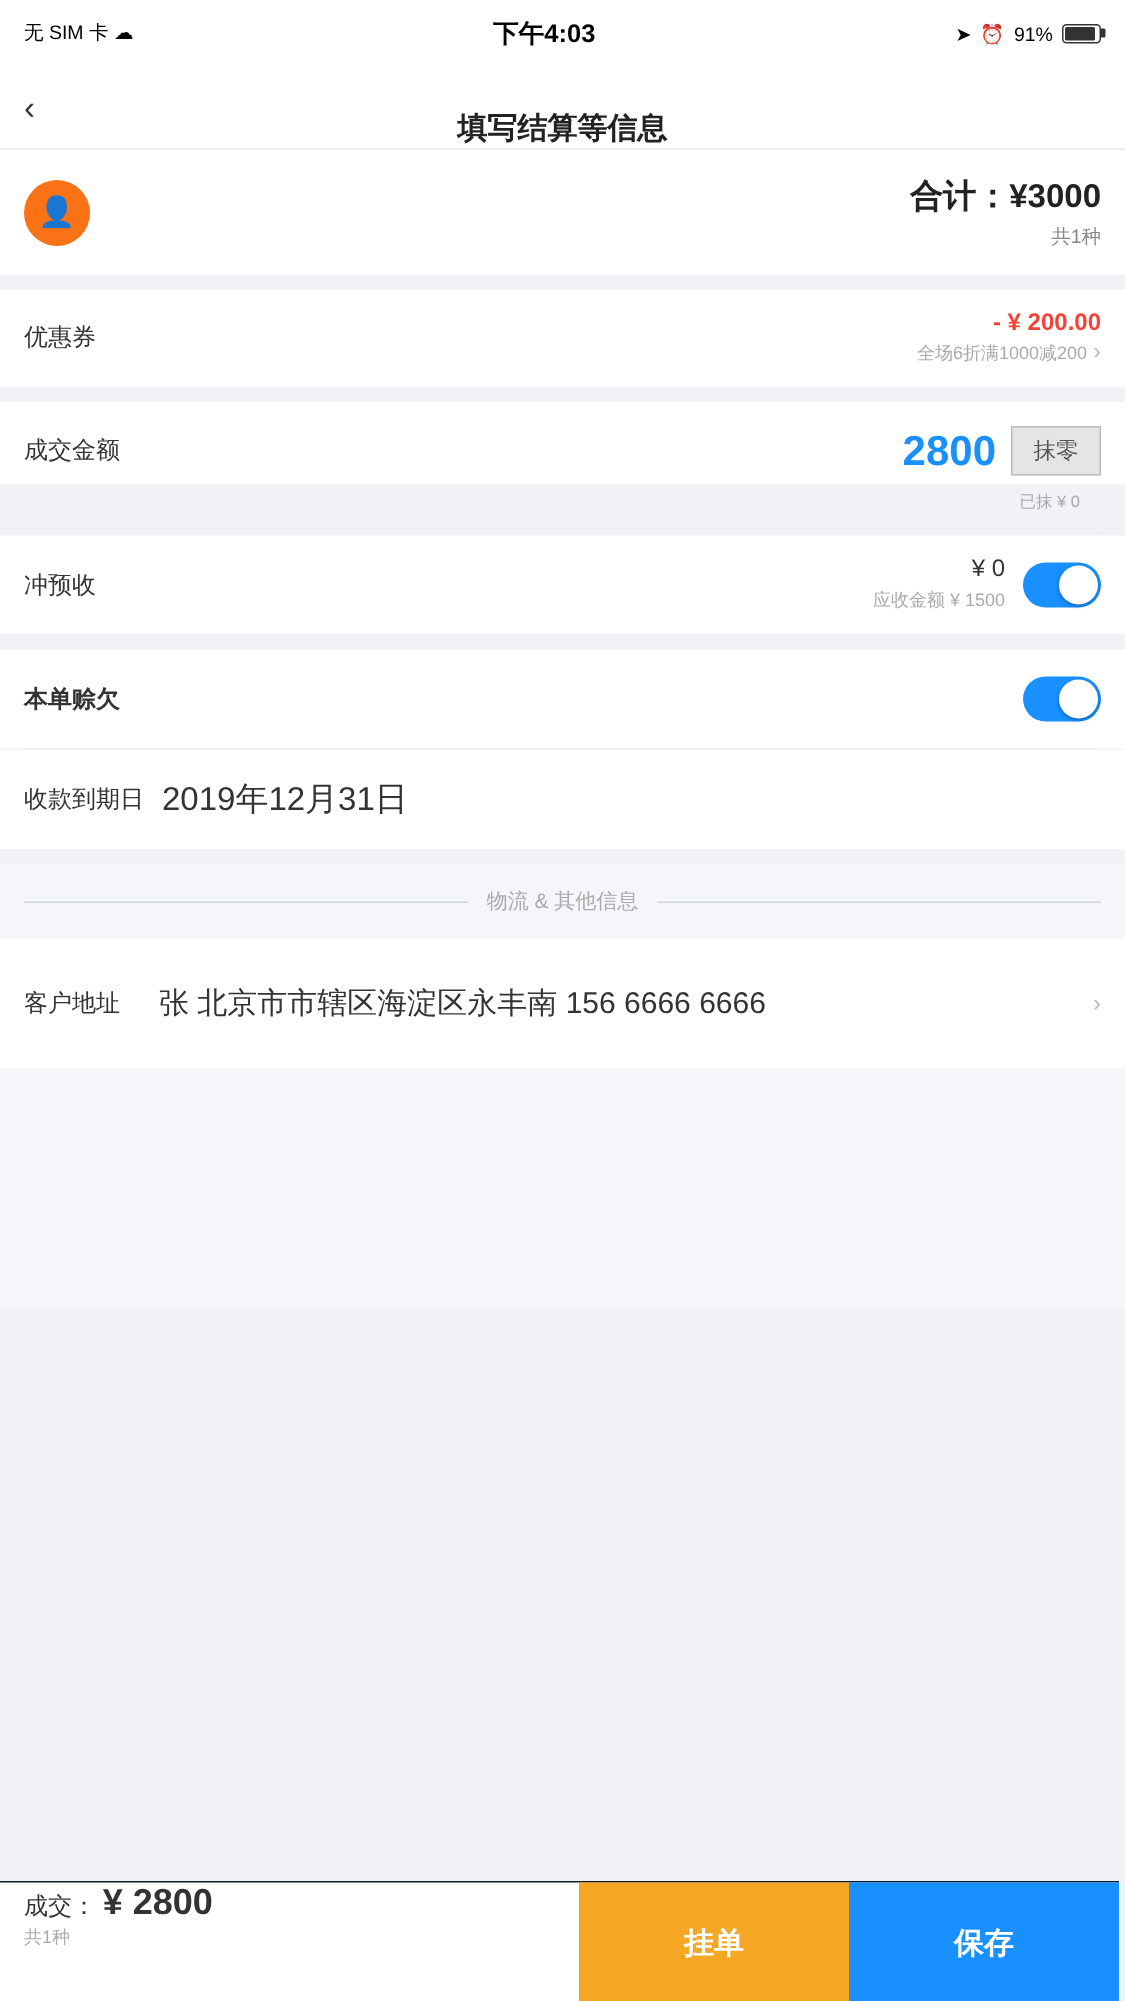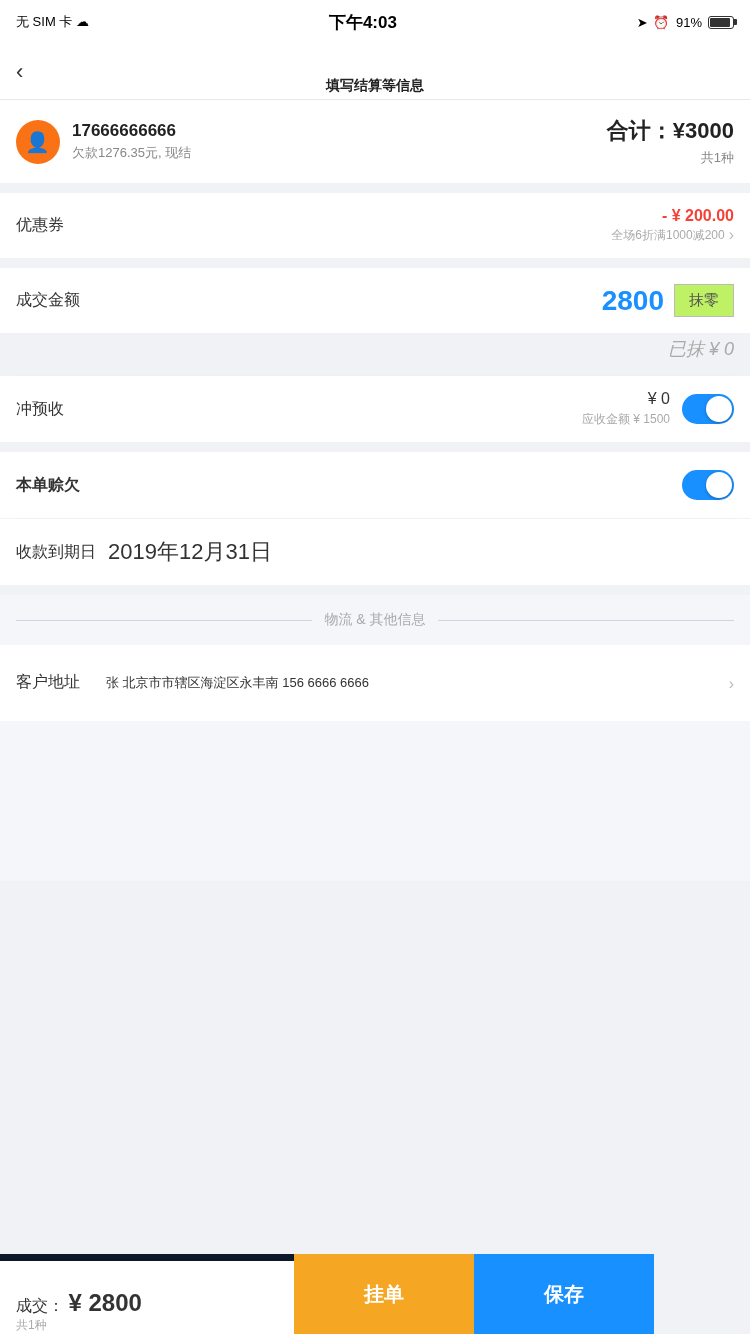--- a/index.html
+++ b/index.html
@@ -50,21 +50,21 @@
       justify-content: center;
       position: relative;
       border-bottom: 1px solid #e8e8e8;
     }
     .nav-back {
       position: absolute; left: 16px;
       font-size: 22px; color: #333;
       cursor: pointer;
       display: flex; align-items: center;
     }
-    .nav-title { font-size: 14px; font-weight: 600; color: #222; margin-top: 28px; }
+    .nav-title { font-size: 20px; font-weight: 600; color: #222; margin-top: 28px; }
 
     
     .content { padding-bottom: 80px; }
 
     
     .card {
       background: #fff;
       margin-bottom: 10px;
       padding: 16px;
     }
@@ -103,32 +103,32 @@
     .coupon-desc { font-size: 12px; color: #aaa; margin-top: 2px; text-align: right; }
     .coupon-right-wrap { text-align: right; }
     .chevron-icon { color: #bbb; font-size: 16px; }
 
     
     .section-sep { height: 10px; background: #f0f2f5; }
 
     
     .amount-row {
       display: flex; align-items: center; justify-content: space-between;
-      padding: 16px 16px 16px 16px;
+      padding: 16px 16px 6px 16px;
       background: #fff;
     }
     .row-label { font-size: 16px; color: #333; }
     .amount-right { display: flex; align-items: center; gap: 10px; }
     .amount-value { font-size: 28px; font-weight: 700; color: #1890ff; }
     .round-btn {
       border: 1px solid #bbb; border-radius: 0;
       padding: 6px 14px; font-size: 15px; color: #555;
-      background: #bef264; cursor: pointer;
-    }
-    .amount-sub { font-size: 18px; color: #aaa; text-align: right; padding: 4px 16px 14px; font-style: italic; }
+      background: #e5e5e5; cursor: pointer;
+    }
+    .amount-sub { font-size: 11px; color: #aaa; text-align: right; padding: 4px 30px 14px; }
 
     
     .prepay-row {
       display: flex; align-items: center; justify-content: space-between;
       padding: 14px 16px;
       background: #fff;
     }
     .prepay-right { display: flex; align-items: center; gap: 12px; }
     .prepay-amounts { text-align: right; }
     .prepay-val { font-size: 16px; color: #333; font-weight: 500; }
@@ -178,34 +178,34 @@
     .section-label-divider .line { flex: 1; height: 1px; background: #d0d4e0; }
     .section-label-divider .label-text { font-size: 14px; color: #aaa; white-space: nowrap; }
 
     
     .address-row {
       display: flex; align-items: center; justify-content: space-between;
       padding: 16px;
       background: #fff;
     }
     .address-label { font-size: 16px; color: #333; min-width: 80px; }
-    .address-content { flex: 1; font-size: 13px; color: #333; margin: 12px 10px; line-height: 1.5; }
+    .address-content { flex: 1; font-size: 20px; color: #333; margin: 12px 10px; line-height: 1.5; }
     .address-chevron { color: #bbb; font-size: 16px; padding-top: 2px; }
 
     
     .empty-area { height: 160px; background: #f5f6fa; }
 
     
     .bottom-bar {
-      position: fixed; bottom: 0; left: 0; width: 654px;
+      position: fixed; bottom: 0; left: 0; width: 746px;
       height: 80px;
       background: #fff;
       display: flex;
-      align-items: flex-end;
-      border-top: 7px solid #0f172a;
+      align-items: flex-start;
+      border-top: 1px solid #0f172a;
     }
     .bottom-summary {
       flex: 1;
       padding: 0 16px;
     }
     .bottom-deal { font-size: 16px; color: #333; }
     .bottom-deal-amount { font-size: 24px; font-weight: 700; color: #333; }
     .bottom-count { font-size: 12px; color: #aaa; }
     .btn-hang {
       width: 180px; height: 80px;
@@ -251,24 +251,20 @@
 </div>
 
 <div class="content">
 
   <div class="card">
     <div class="user-row">
       <div class="user-left">
         <div class="avatar">
           <span>👤</span>
         </div>
-        <div class="user-info">
-          <div class="user-phone">17666666666</div>
-          <div class="user-debt">欠款1276.35元, 现结</div>
-        </div>
       </div>
       <div class="user-right">
         <div class="total-amount">
           <span>合计：</span><span>¥3000</span>
         </div>
         <div class="total-count">共1种</div>
       </div>
     </div>
   </div>
 

